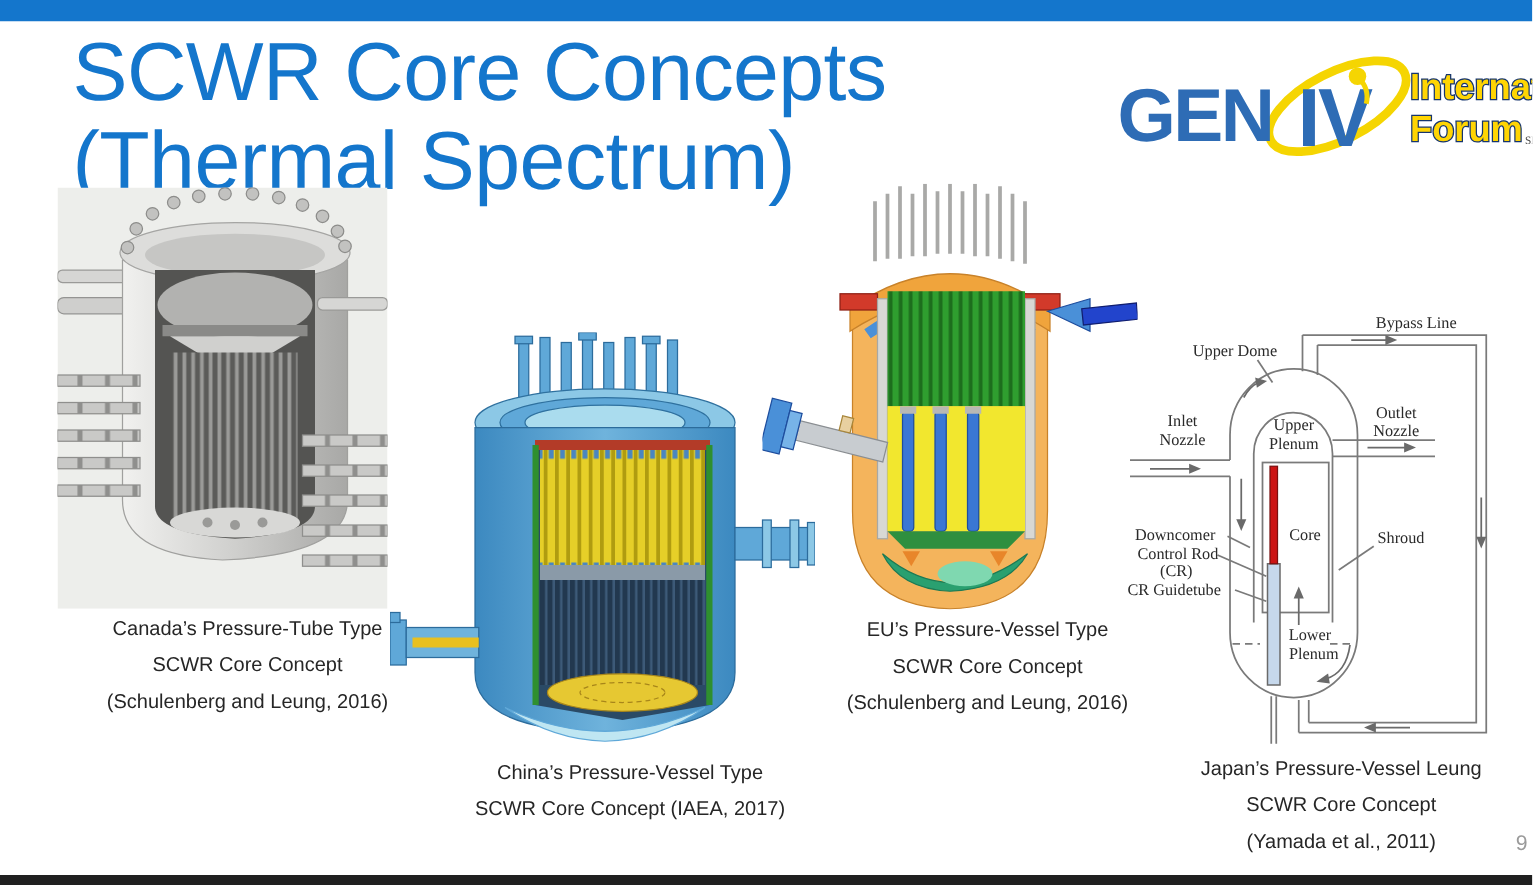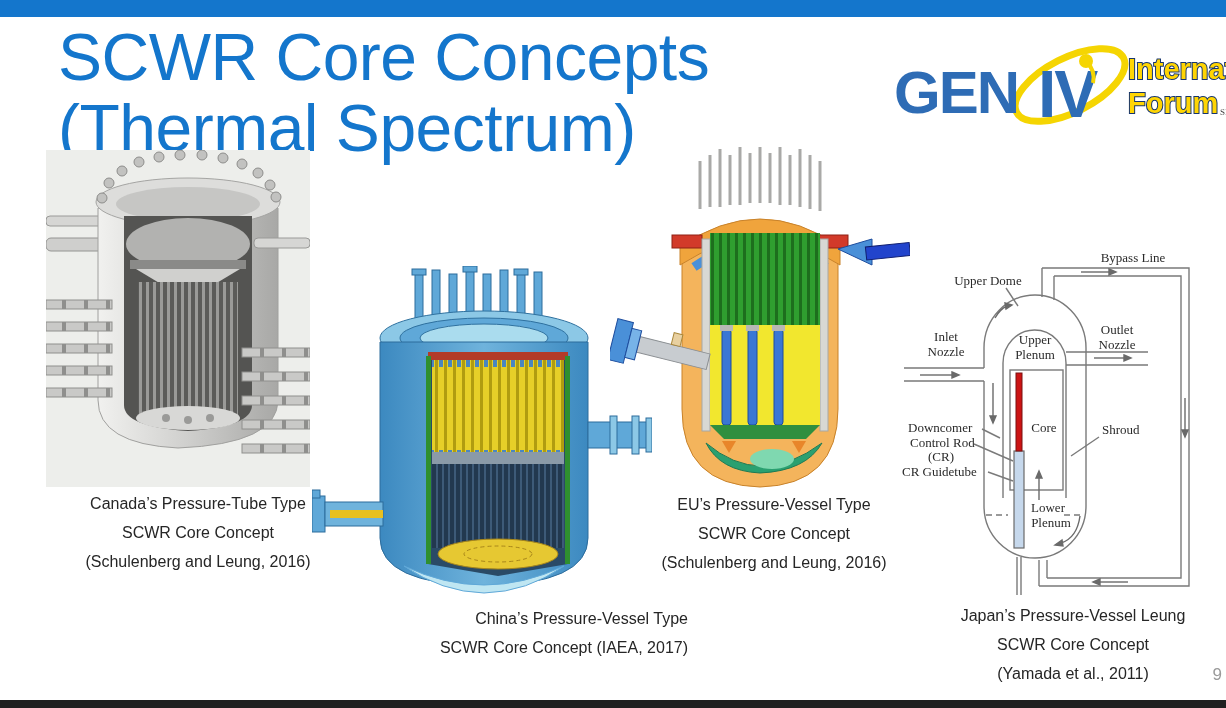--- a/index.html
+++ b/index.html
@@ -4,22 +4,22 @@
 <style>
   html,body{margin:0;padding:0;background:#ffffff;}
   body{font-family:"Liberation Sans","DejaVu Sans",sans-serif;}
   #slide{position:relative;width:1226px;height:708px;background:#ffffff;overflow:hidden;}
   .abs{position:absolute;}
   #top-bar{left:0;top:0;width:1226px;height:17px;background:#1476cc;}
   #bottom-bar{left:0;top:700px;width:1226px;height:8px;background:#202020;}
   #title{left:58px;top:22px;width:880px;font-size:66px;line-height:1.07;color:#1476cc;letter-spacing:-0.5px;}
   .caption{color:#262626;font-size:16px;line-height:29px;text-align:center;margin-left:32px;}
   #caption-canada{left:0px;top:489px;width:332px;}
-  #caption-china{left:288px;top:604px;width:368px;text-align:right;}
-  #caption-eu{left:572px;top:490px;width:340px;text-align:center;}
+  #caption-china{left:288px;top:604px;width:368px;}
+  #caption-eu{left:588px;top:490px;width:340px;text-align:center;}
   #caption-japan{left:876px;top:601px;width:330px;}
   #page-number{left:1196px;top:665px;width:26px;font-size:17px;color:#9a9a9a;text-align:right;}
   svg text{font-family:"Liberation Serif","DejaVu Serif",serif;}
   svg .lbl{font-size:13px;fill:#2a2a2a;}
   svg .logo-text{font-family:"Liberation Sans",sans-serif;font-weight:bold;}
 </style>
 </head>
 <body>
 
 <div id="slide">

